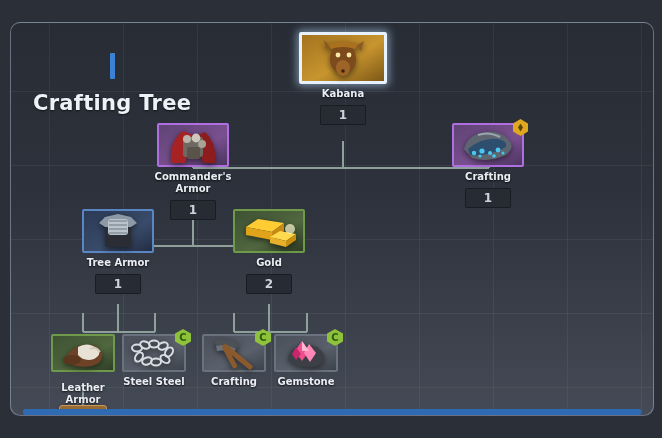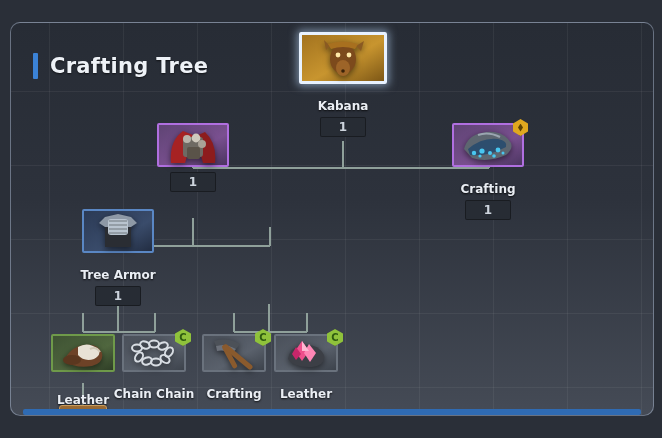--- a/index.html
+++ b/index.html
@@ -31,34 +31,34 @@
       linear-gradient(to bottom, rgba(255,255,255,.055) 1px, transparent 1px);
     background-size:74px 74px;
     background-position:-36px -6px;
     pointer-events:none;}
 
   
   #bottom-bar{position:absolute;left:12px;right:12px;bottom:0;height:6px;
               background:#2f6bb3;border-radius:2px;}
 
   
-  #title-wrap{position:absolute;left:22px;top:30px;display:flex;align-items:center;gap:12px;}
+  #title-wrap{position:absolute;left:22px;top:30px;display:flex;align-items:center;gap:12px;flex-direction:column;}
   #title-accent{width:5px;height:26px;background:#3b82d6;border-radius:1px;}
   #title-text{color:#eef2f7;font-size:21px;font-weight:700;letter-spacing:.3px;
               text-shadow:0 1px 2px rgba(0,0,0,.6);}
 
   
   #tree{position:absolute;inset:0;}
   .node{position:absolute;display:flex;flex-direction:column;align-items:center;}
   .tile{position:relative;border-radius:2px;box-sizing:border-box;
         display:flex;align-items:center;justify-content:center;overflow:visible;}
   .tile .art{width:100%;height:100%;display:flex;align-items:center;
              justify-content:center;font-size:30px;line-height:1;
              filter:drop-shadow(0 2px 3px rgba(0,0,0,.55));}
-  .node-label{margin-top:16px;color:#eaeef4;font-size:12px;font-weight:700;
+  .node-label{margin-top:4px;color:#eaeef4;font-size:10px;font-weight:700;
               text-align:center;line-height:12px;max-width:96px;
               text-shadow:0 1px 2px rgba(0,0,0,.8);}
   .qty{margin-top:5px;min-width:46px;padding:3px 0;background:#272c34;
        border-radius:2px;color:#cdd4dd;font-size:12px;font-weight:700;
        text-align:center;box-shadow:inset 0 0 0 1px rgba(0,0,0,.35);}
 
   
   .t-legend{border:3px solid #e8f2ff;
             background:linear-gradient(150deg,#a3731f,#c8952f 55%,#7d5716);
             box-shadow:0 0 9px 2px rgba(190,220,255,.55);}
@@ -208,20 +208,21 @@
               <path d="M8 38 Q6 16 20 6 L30 10 L22 38 Z" fill="#a62223"></path>
               <path d="M52 38 Q54 18 42 7 L33 11 L40 38 Z" fill="#8d1c1d"></path>
               <rect x="20" y="12" width="20" height="20" rx="3" fill="#6e6a63"></rect>
               <circle cx="24" cy="14" r="4" fill="#b9b4aa"></circle>
               <circle cx="33" cy="13" r="4.4" fill="#cfc9bd"></circle>
               <circle cx="39" cy="19" r="4" fill="#a9a297"></circle>
               <rect x="24" y="22" width="13" height="12" rx="2" fill="#5a5349"></rect>
             </svg>
           </div>
         </div>
+        <div class="node-label">Commander's Armor</div>
         <div class="qty">1</div>
       </div>
       <div class="node" style="left: 417px; top: 100px; width: 120px;">
         <div class="tile t-purple" style="width: 72px; height: 44px;">
           <div class="art">
             <svg width="60" height="36" viewBox="0 0 60 36">
               <path d="M6 22 Q10 8 24 6 Q40 2 50 12 Q58 20 48 28 Q30 36 14 31 Z" fill="#5d6670"></path>
               <path d="M10 22 Q24 10 40 12 Q50 14 48 20 Q30 30 12 28 Z" fill="#2d4e6e"></path>
               <g fill="#49c7f0">
                 <circle cx="16" cy="26" r="2.2"></circle>
@@ -253,20 +254,39 @@
               </g>
               <g stroke="#70797f" stroke-width="1" fill="none">
                 <path d="M16 10 h18 M16 14 h18 M16 18 h18 M16 22 h18"></path>
               </g>
             </svg>
           </div>
         </div>
         <div class="node-label">Tree Armor</div>
         <div class="qty">1</div>
       </div>
+      <div class="node" style="left: 198px; top: 186px; width: 120px;">
+        <div class="tile t-green" style="width: 72px; height: 44px;">
+          <div class="art">
+            <svg width="58" height="36" viewBox="0 0 58 36">
+              <g>
+                <path d="M6 14 L18 6 L44 10 L32 19 Z" fill="#ffcc33"></path>
+                <path d="M6 14 L32 19 L32 27 L6 22 Z" fill="#e0a31a"></path>
+                <path d="M32 19 L44 10 L44 18 L32 27 Z" fill="#c78a12"></path>
+                <path d="M30 24 L40 18 L56 21 L46 28 Z" fill="#ffd94d"></path>
+                <path d="M30 24 L46 28 L46 34 L30 30 Z" fill="#e8b02a"></path>
+                <path d="M46 28 L56 21 L56 27 L46 34 Z" fill="#c9900f"></path>
+              </g>
+              <circle cx="50" cy="16" r="5" fill="#fff6cf" opacity=".7"></circle>
+            </svg>
+          </div>
+        </div>
+        <div class="node-label">Gold</div>
+        <div class="qty">2</div>
+      </div>
       <div class="node" style="left: 12px; top: 311px; width: 120px; gap: 6px;">
         <div class="tile t-green" style="width: 64px; height: 38px;">
           <div class="art">
             <svg width="54" height="36" viewBox="0 0 54 36">
               <path d="M8 26 Q14 12 28 10 Q42 8 46 18 Q48 28 36 31 Q20 34 8 26 Z" fill="#6d4227"></path>
               <path d="M22 12 Q32 6 42 14 Q46 20 38 24 Q28 27 22 20 Z" fill="#e8e2d6"></path>
               <ellipse cx="16" cy="25" rx="9" ry="5" fill="#5b371f"></ellipse>
               <path d="M34 14 q6 -3 10 3" stroke="#cfc6b5" stroke-width="2" fill="none"></path>
             </svg>
           </div>
@@ -285,21 +305,21 @@
                 <ellipse cx="44" cy="16" rx="5" ry="3.4" transform="rotate(-55 44 16)"></ellipse>
                 <ellipse cx="40" cy="23" rx="5" ry="3.4" transform="rotate(35 40 23)"></ellipse>
                 <ellipse cx="31" cy="26" rx="5" ry="3.4"></ellipse>
                 <ellipse cx="22" cy="25" rx="5" ry="3.4" transform="rotate(-20 22 25)"></ellipse>
                 <ellipse cx="14" cy="21" rx="5" ry="3.4" transform="rotate(-55 14 21)"></ellipse>
               </g>
             </svg>
           </div>
           <div class="badge-coin">C</div>
         </div>
-        <div class="node-label">Chain Chain</div>
+        <div class="node-label">Steel Steel</div>
       </div>
       <div class="node" style="left: 163px; top: 311px; width: 120px;">
         <div class="tile t-gray" style="width: 64px; height: 38px;">
           <div class="art">
             <svg width="56" height="36" viewBox="0 0 56 36">
               <path d="M8 6 Q22 2 34 9 L30 14 Q20 8 10 11 Z" fill="#4c5158"></path>
               <path d="M10 11 Q20 8 30 14 L26 19 Q18 14 11 16 Z" fill="#6b7079"></path>
               <rect x="16" y="10" width="5" height="26" rx="2" transform="rotate(-28 18 12)" fill="#8a5a2d"></rect>
               <path d="M20 12 L44 32" stroke="#8a5a2d" stroke-width="5" stroke-linecap="round"></path>
             </svg>
@@ -314,21 +334,21 @@
             <svg width="48" height="36" viewBox="0 0 48 36">
               <path d="M6 24 Q8 12 20 10 Q36 8 42 20 Q44 30 30 32 Q12 33 6 24 Z" fill="#3c3f46"></path>
               <path d="M20 6 L27 16 L20 26 L13 16 Z" fill="#ef4f8c"></path>
               <path d="M27 9 L34 18 L28 27 L22 18 Z" fill="#ff86b5"></path>
               <path d="M14 12 L19 19 L14 25 L10 19 Z" fill="#c7266a"></path>
               <path d="M20 6 L27 16 L20 16 Z" fill="#ffb8d3"></path>
             </svg>
           </div>
           <div class="badge-coin">C</div>
         </div>
-        <div class="node-label">Leather</div>
+        <div class="node-label">Gemstone</div>
       </div>
       <div class="expand-btn" style="left: 48px; top: 382px;">
         <span>
           <svg width="20" height="12" viewBox="0 0 20 12">
             <path d="M3 3 L10 9 L17 3" stroke="#fff3dc" stroke-width="3.2" fill="none" stroke-linecap="round" stroke-linejoin="round"></path>
           </svg>
         </span>
       </div>
     </div>
 

